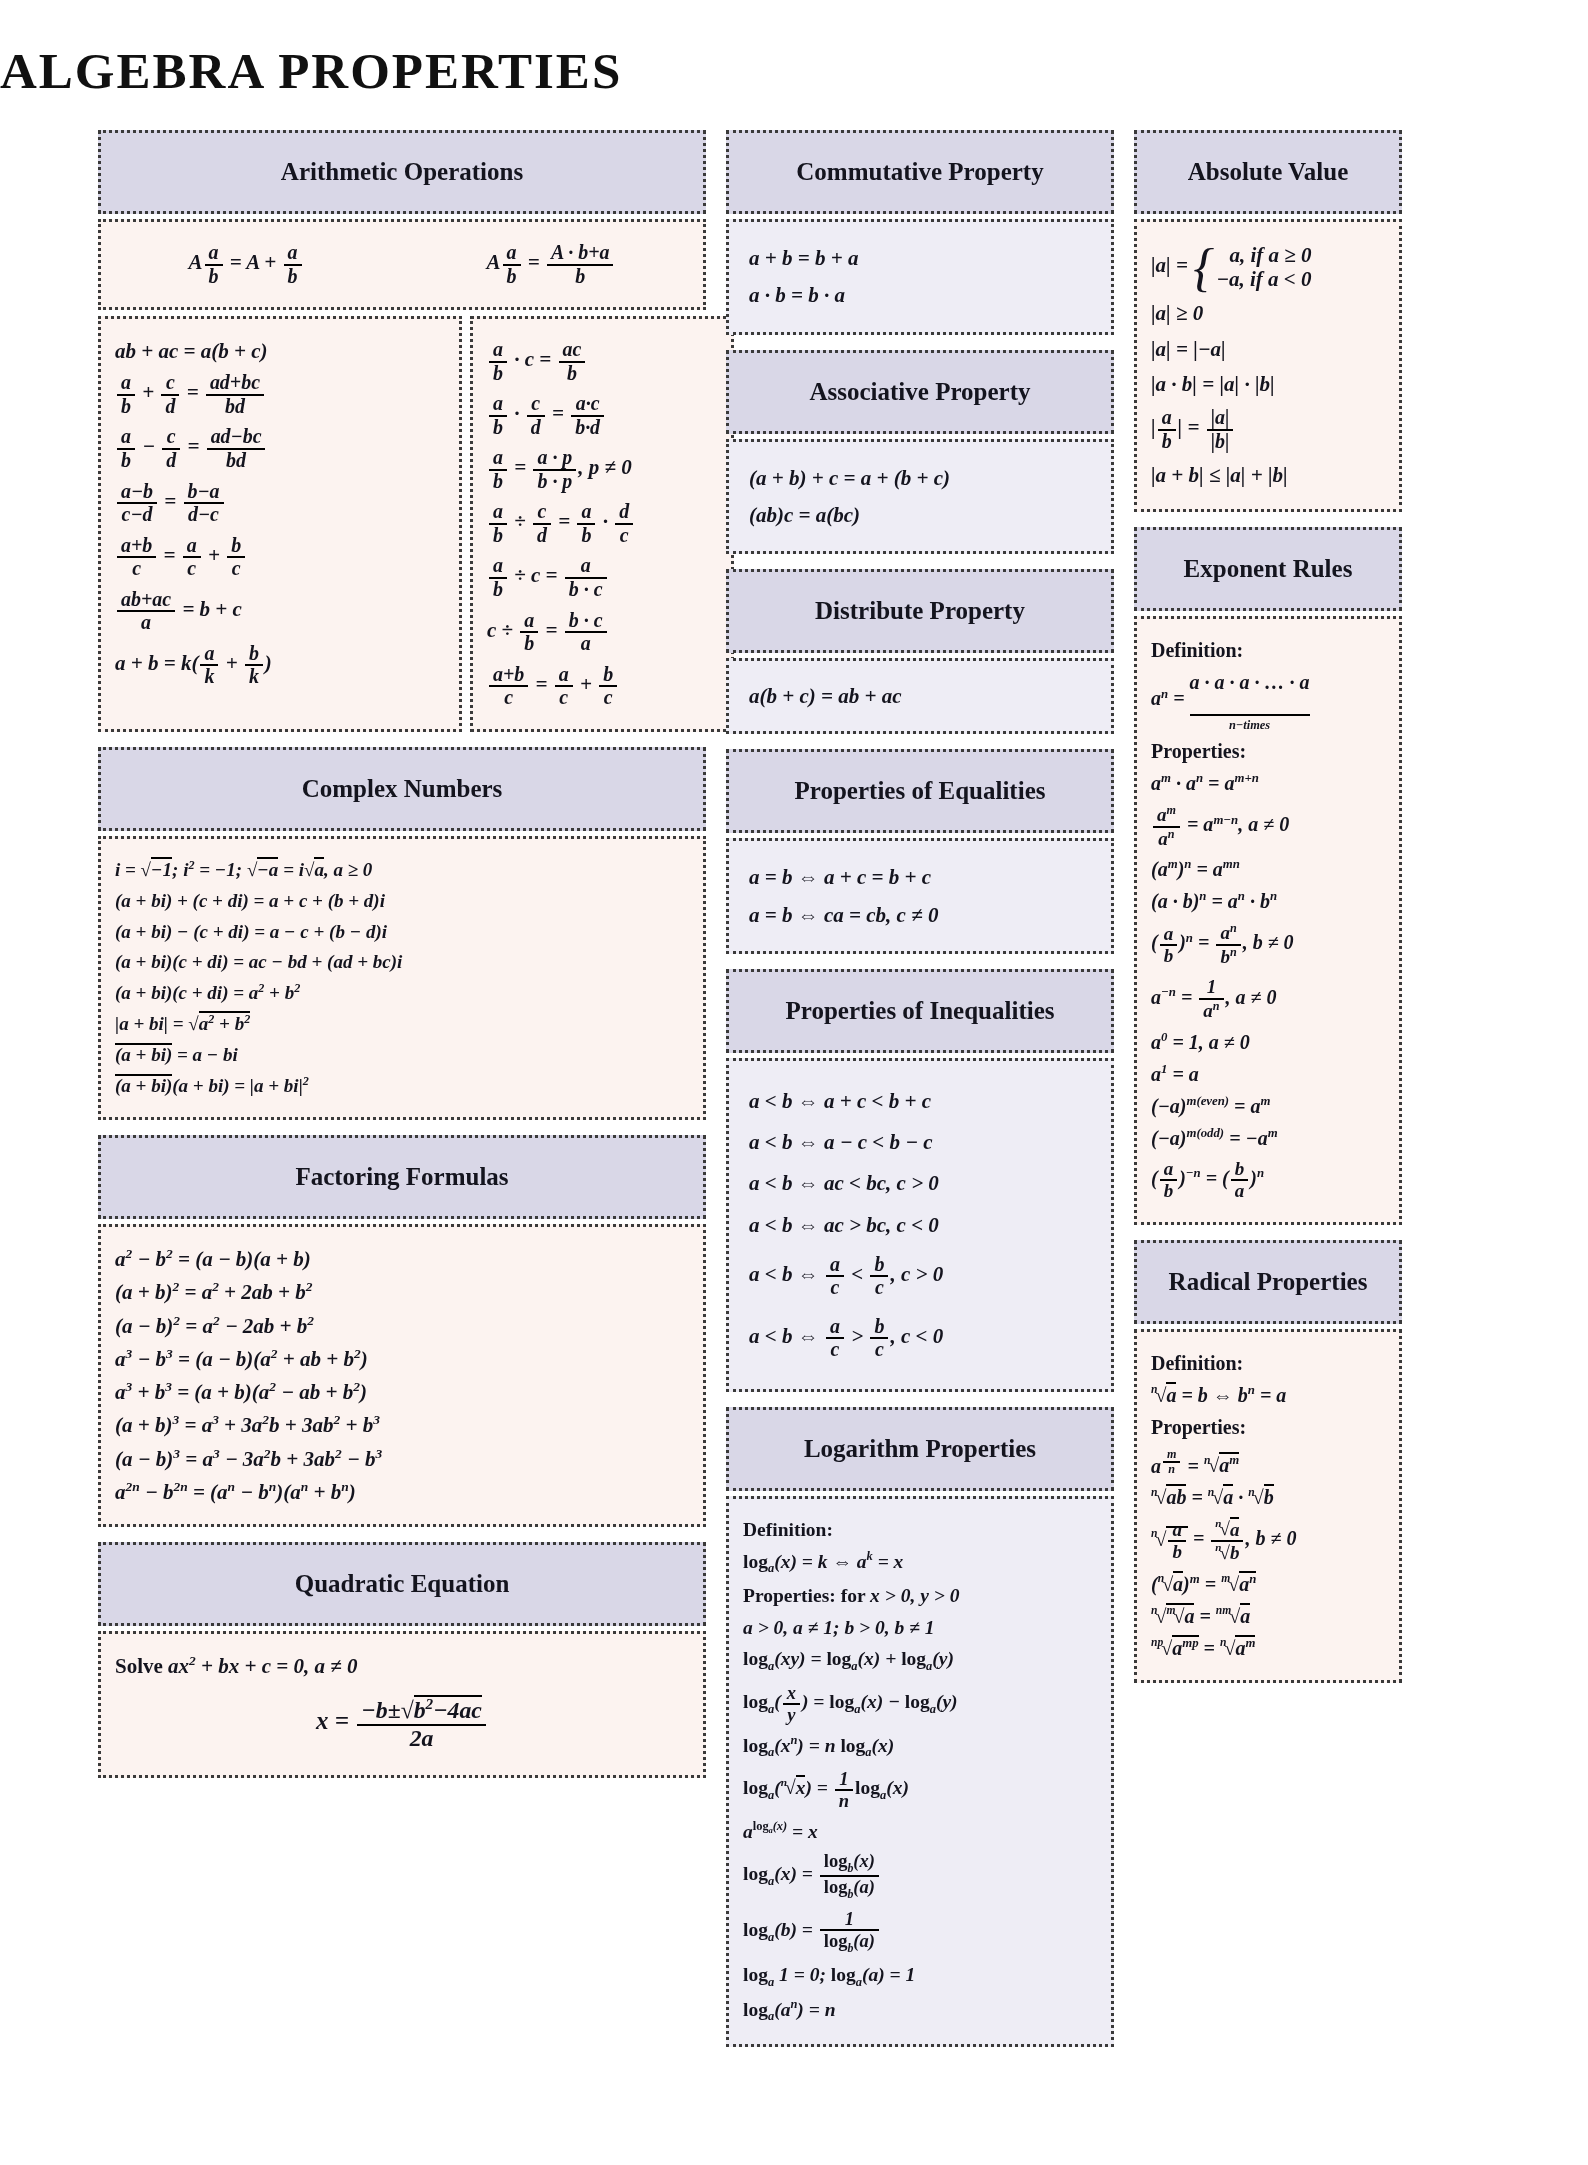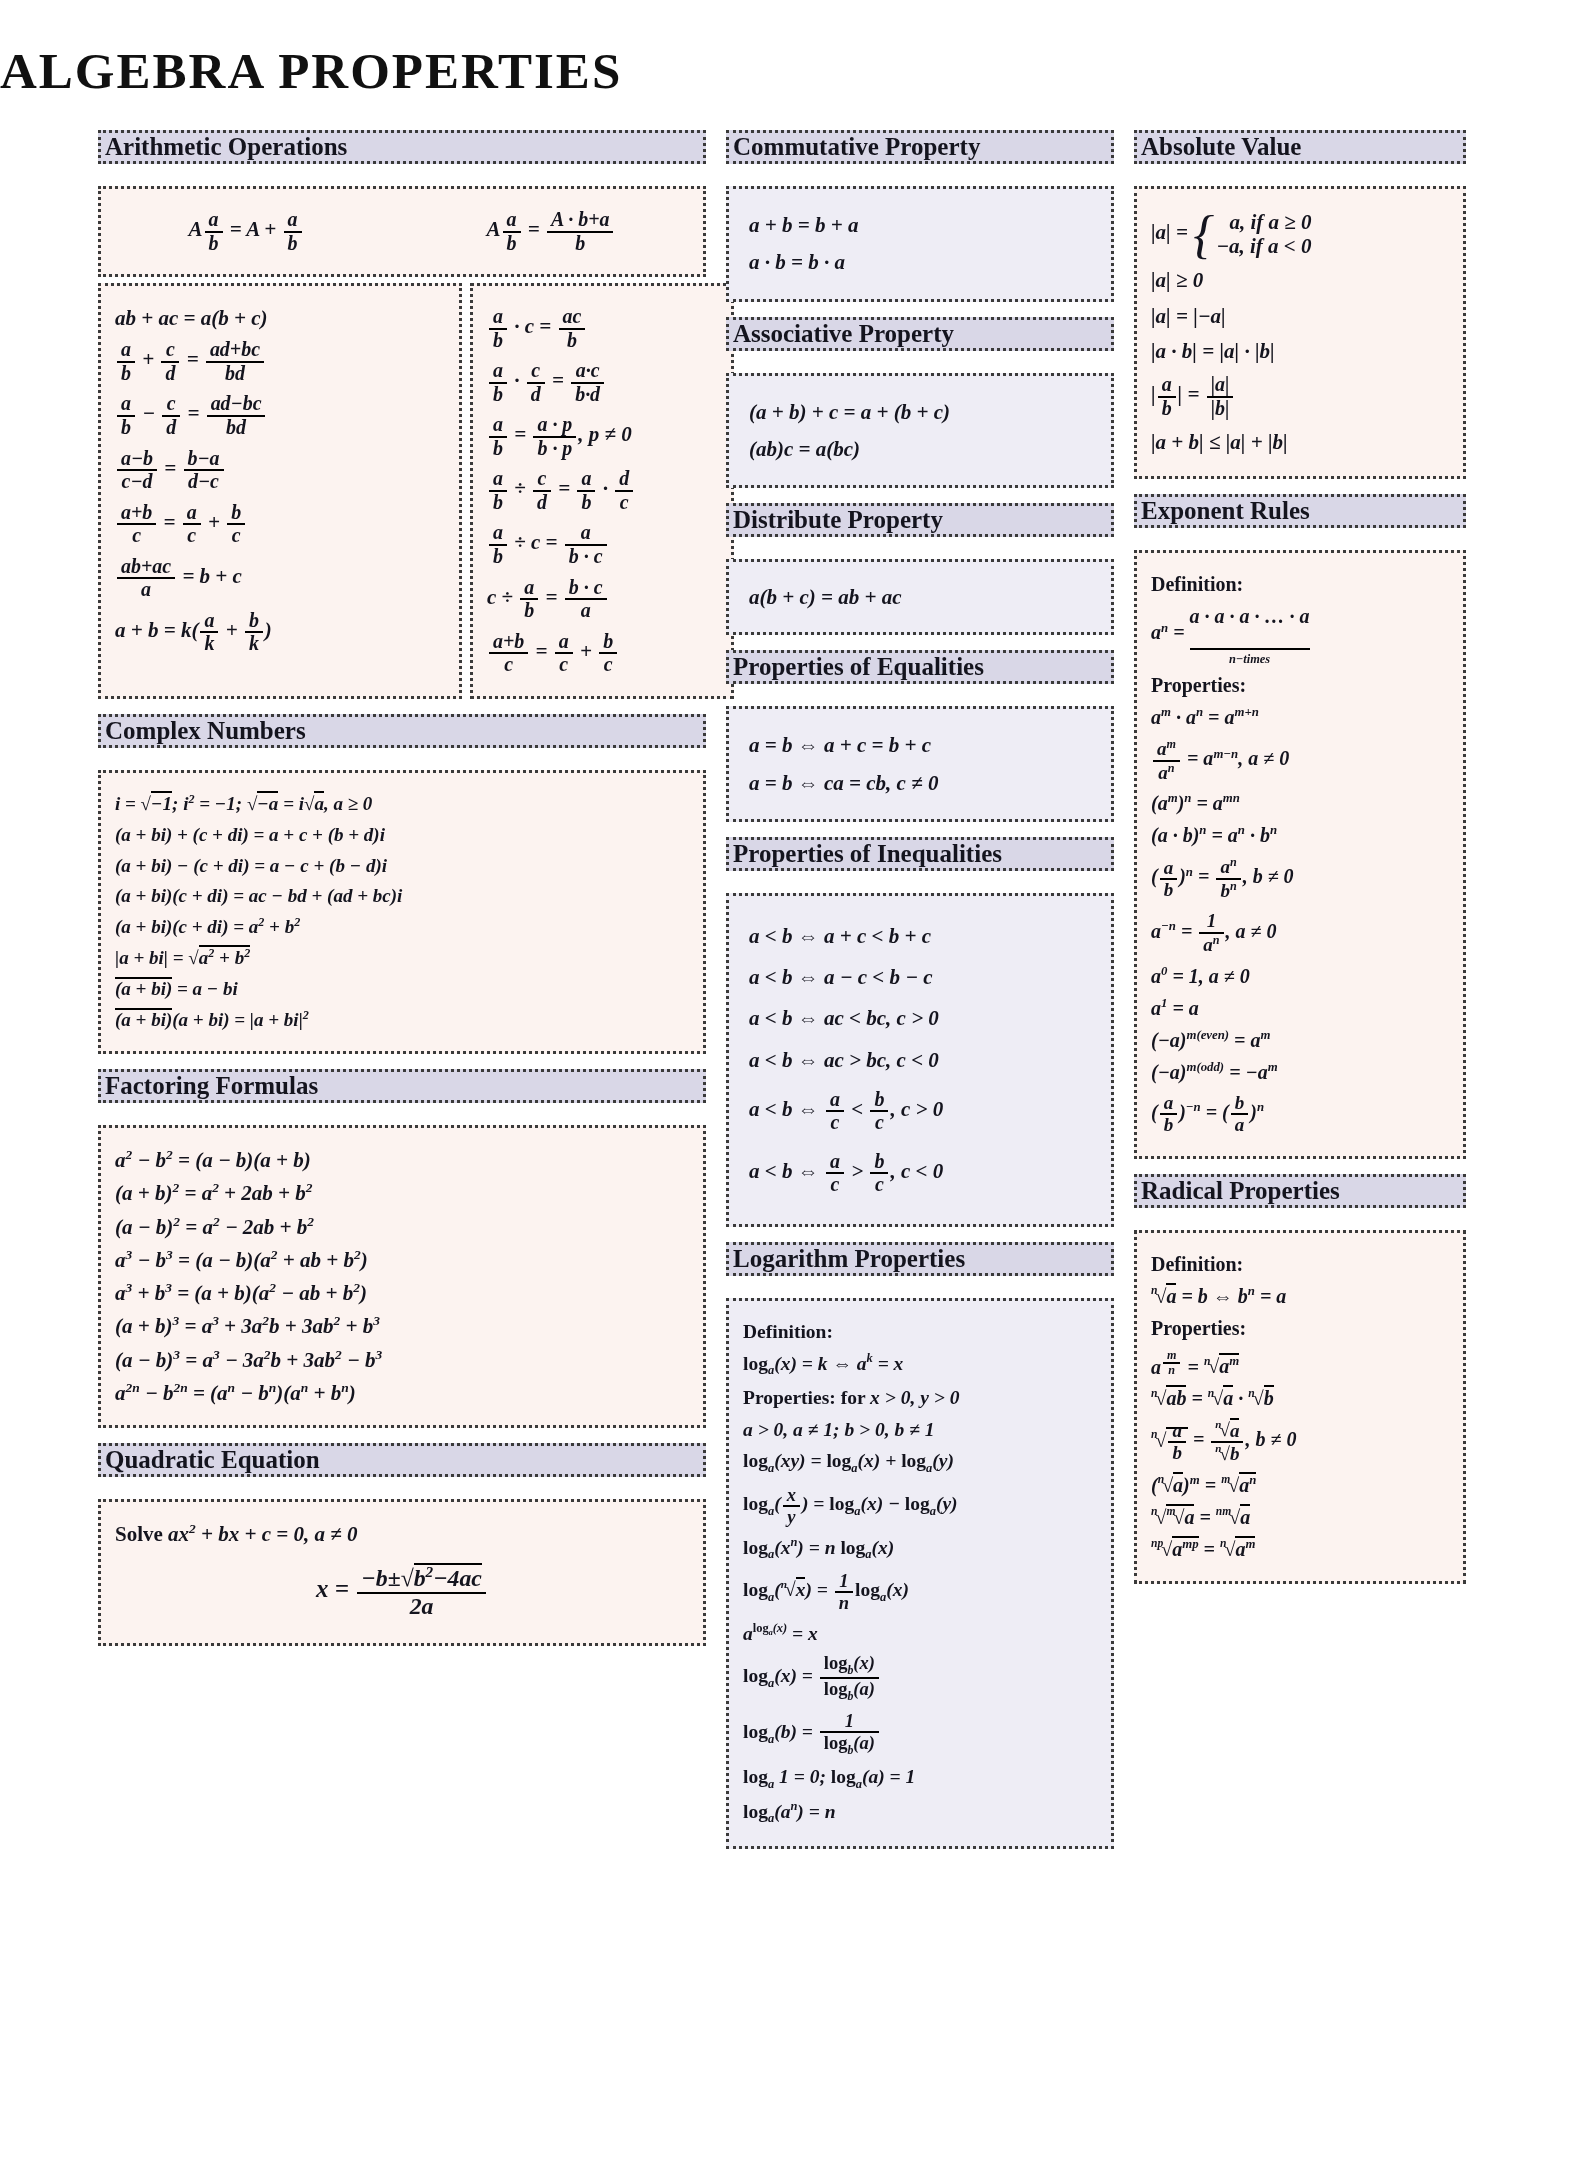--- a/index.html
+++ b/index.html
@@ -8,26 +8,26 @@
   }
   html,body{margin:0;padding:0;background:#ffffff;}
   body{width:1588px;height:2165px;font-family:"Liberation Serif",serif;color:var(--text);overflow:hidden;}
   .page-title{
     text-align:left;font-size:51px;font-weight:bold;letter-spacing:2px;
     padding:42px 4px 30px 0;color:#111;font-family:"Liberation Serif",serif;
   }
   .cols{display:flex;margin:0 40px 0 98px;gap:20px;align-items:flex-start;}
   .col-left{width:608px;flex:none;}
   .col-mid{width:388px;flex:none;}
-  .col-right{width:332px;flex:none;}
+  .col-right{width:268px;flex:none;}
   section{margin-bottom:15px;}
   .hdr{
     background:var(--header-bg);border:3px dotted var(--border);
-    text-align:left;font-weight:bold;font-size:25px;padding:0 4px;
-    font-family:"Liberation Serif",serif;margin-bottom:22px;
+    text-align:center;font-weight:bold;font-size:25px;padding:25px 4px;
+    font-family:"Liberation Serif",serif;margin-bottom:5px;
   }
   .content{
     border:3px dotted var(--border);padding:12px 14px;font-size:21px;
     font-weight:bold;font-style:italic;line-height:1.25;gap:36px;
   }
   .content.pink{background:var(--content-pink);}
   .content.grey{background:var(--content-grey);}
   .fl{margin:7px 0;white-space:nowrap;}
   
   .arith-row1{display:flex;justify-content:space-around;align-items:center;margin-bottom:6px;}

